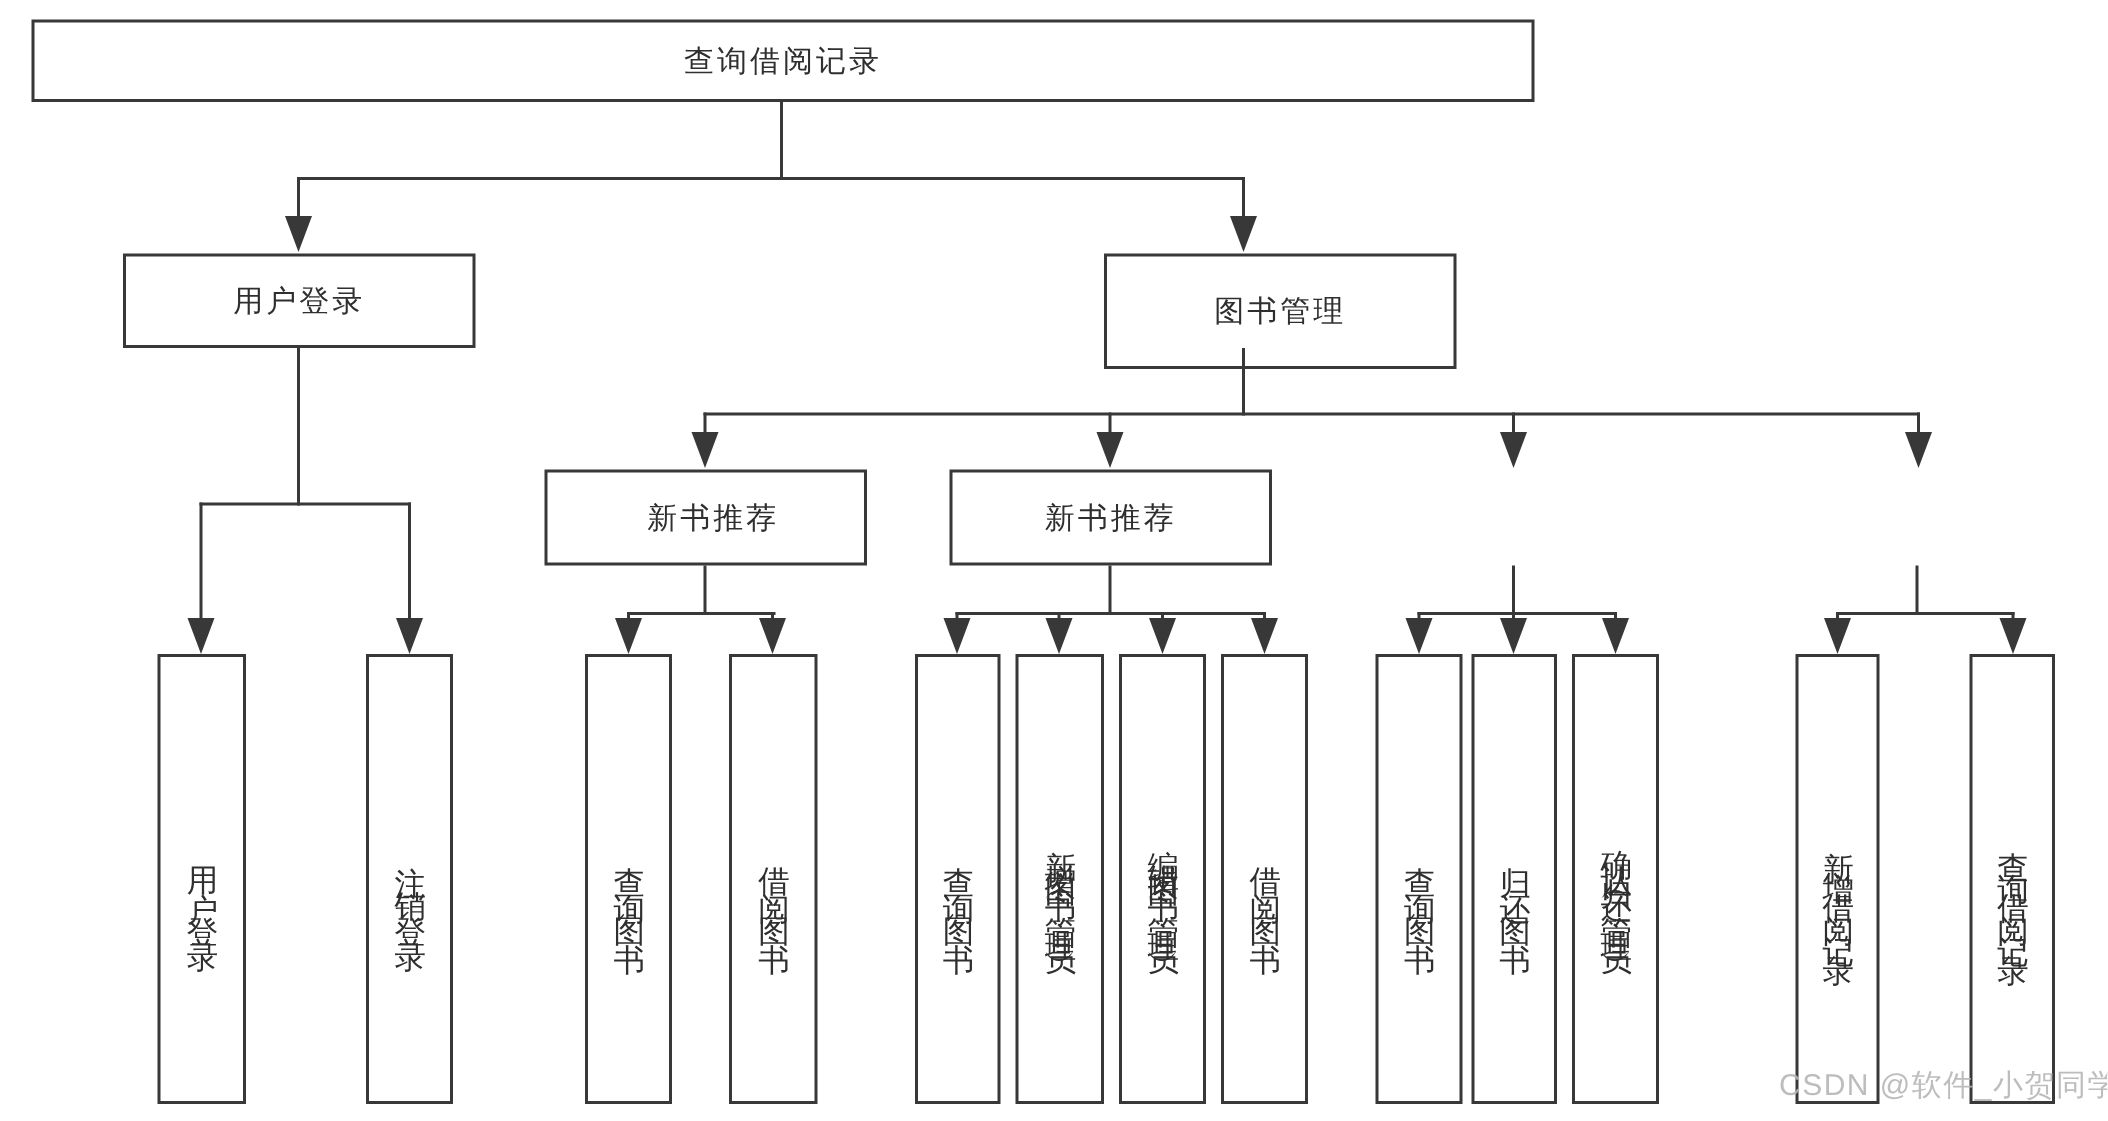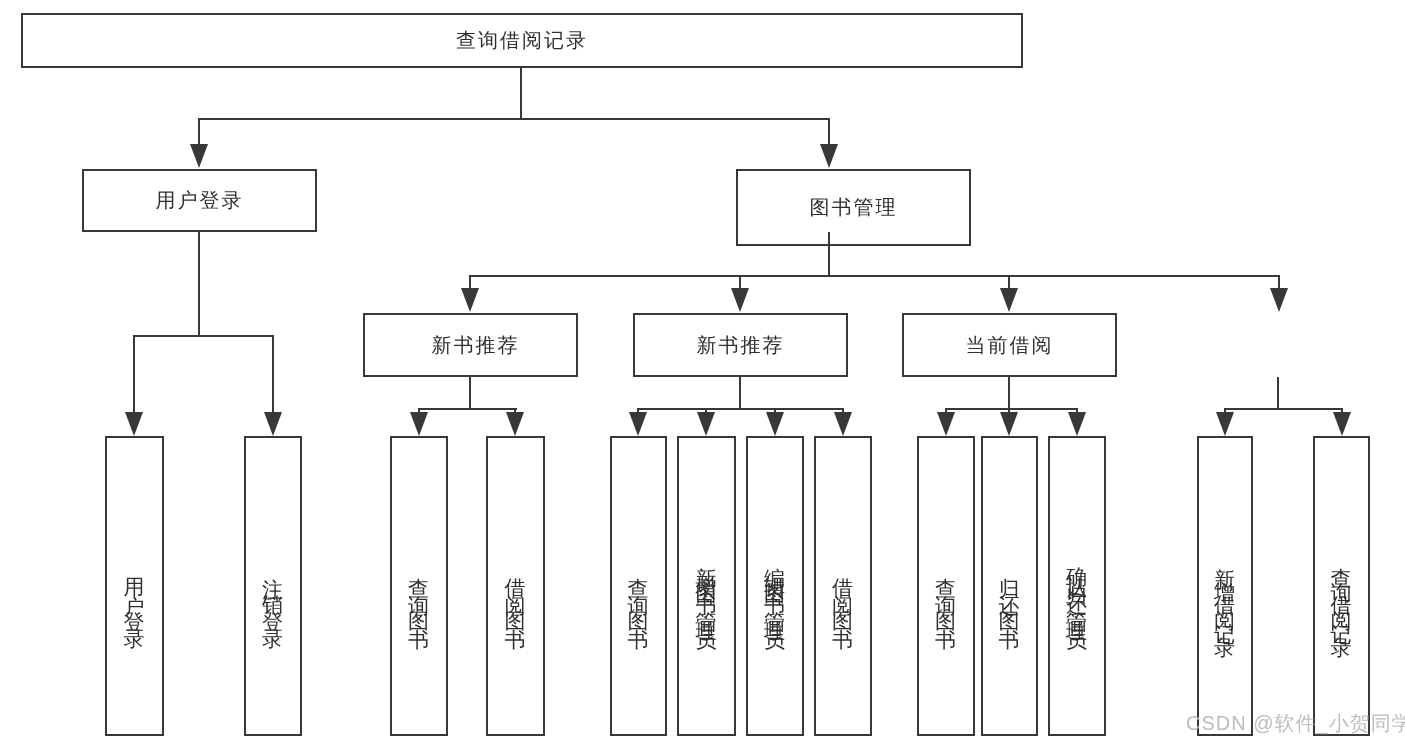--- a/index.html
+++ b/index.html
@@ -32,23 +32,20 @@
   </div>
   <div class="box hbox" style="left:712px;top:169px;width:235px;height:77px;margin-left:24px;">
     <span>图书管理</span>
   </div>
 
   <div class="box hbox" style="left:363px;top:313px;width:215px;height:64px;padding-left:10px;">
     <span>新书推荐</span>
   </div>
   <div class="box hbox" style="left:633px;top:313px;width:215px;height:64px;">
     <span>新书推荐</span>
-  </div>
-  <div class="box hbox" style="left:902px;top:313px;width:215px;height:64px;">
-    <span>当前借阅</span>
   </div>
 
   <div class="box leaf" style="left:105px;top:436px;width:59px;height:300px;">
     <span class="vt4">用户登录</span>
   </div>
   <div class="box leaf" style="left:244px;top:436px;width:58px;height:300px;">
     <span class="vt4">注销登录</span>
   </div>
 
   <div class="box leaf" style="left:390px;top:436px;width:58px;height:300px;">

